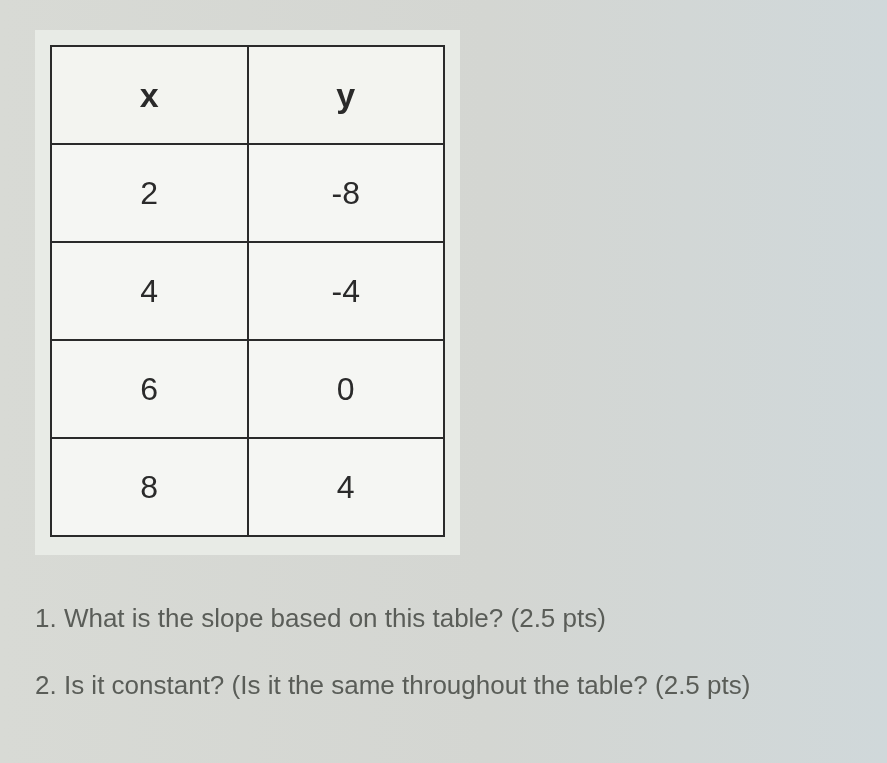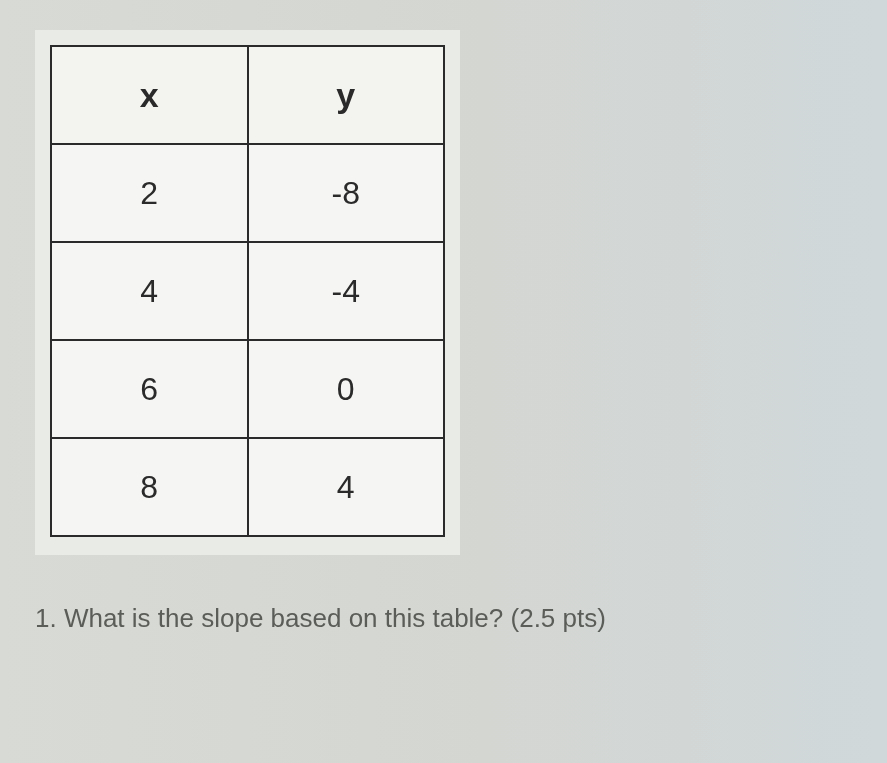--- a/index.html
+++ b/index.html
@@ -83,16 +83,17 @@
       <tr>
         <td>8</td>
         <td>4</td>
       </tr>
     </tbody>
   </table>
 </div>
 
 <div class="questions">
   <div class="question">1. What is the slope based on this table? (2.5 pts)</div>
+  <div class="question">2. Is it constant? (Is it the same throughout the table? (2.5 pts)</div>
 </div>
 
 
 
 
 </body></html>

